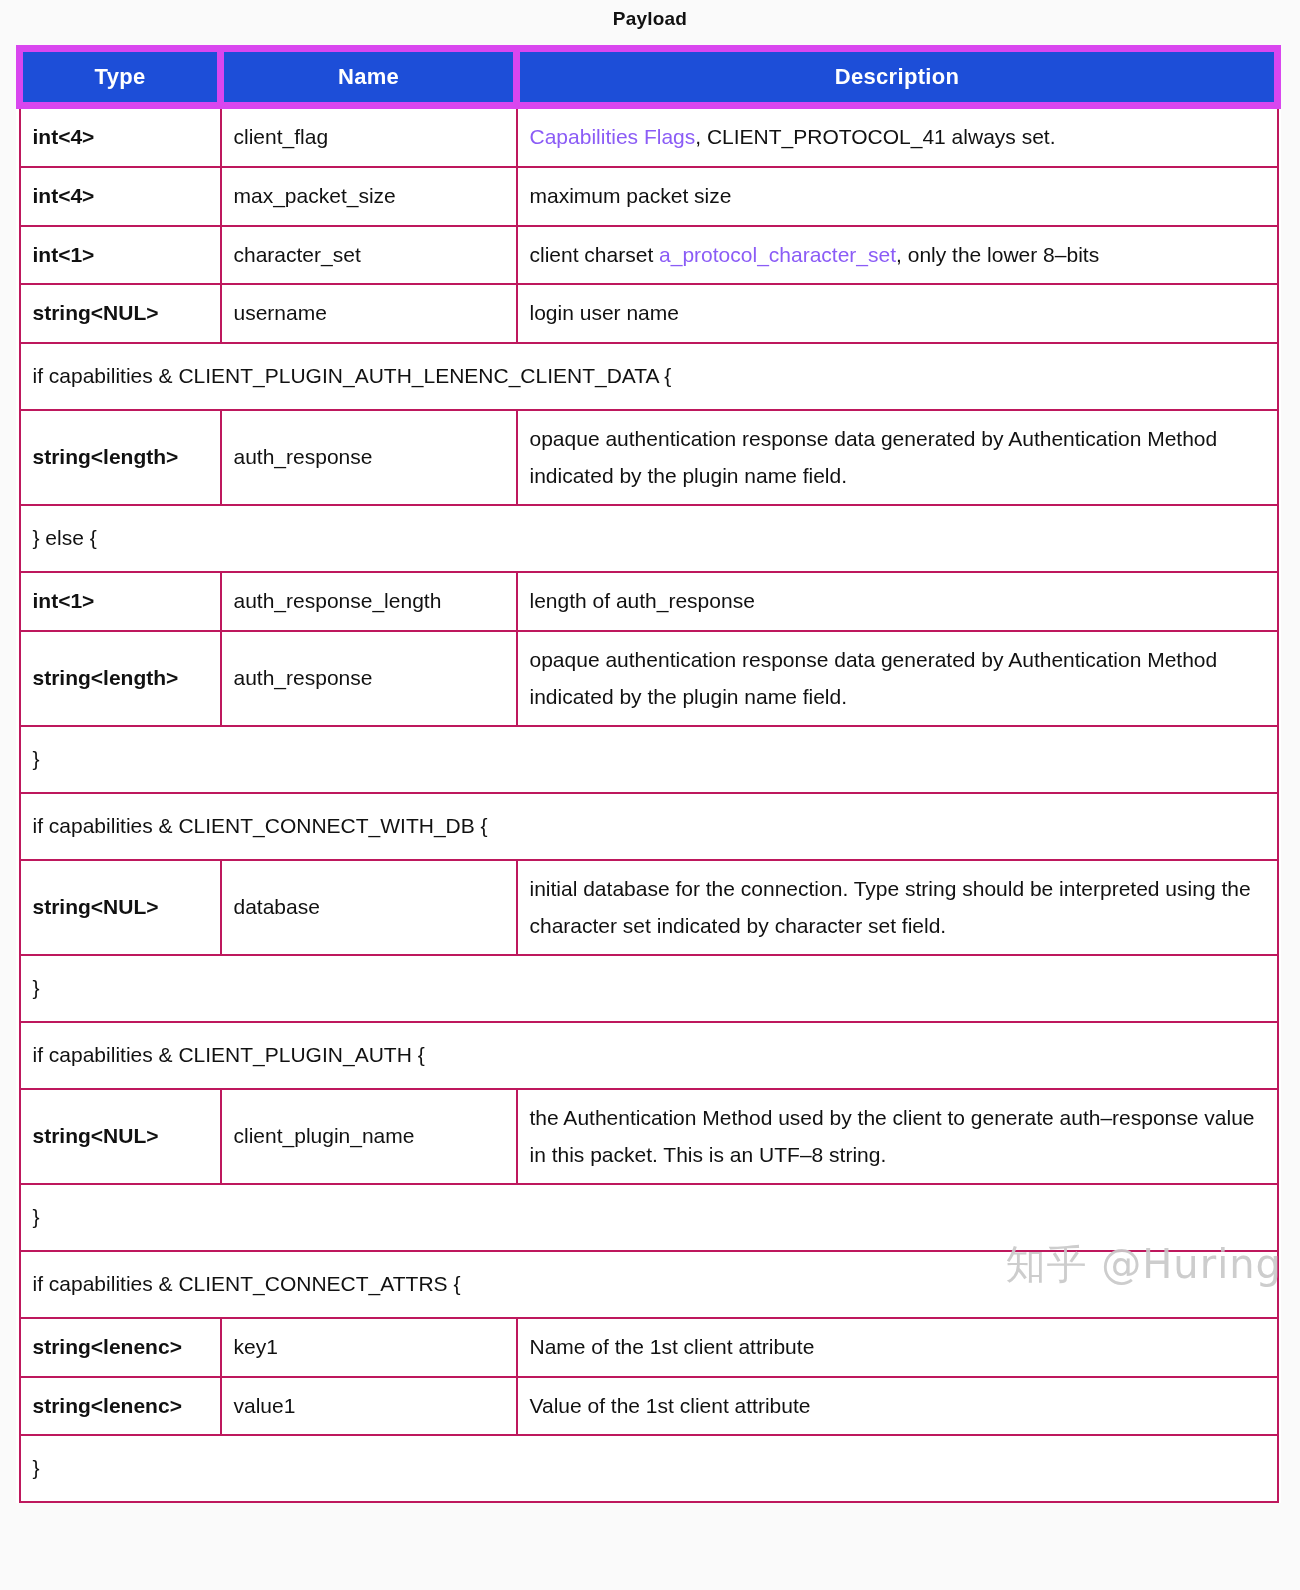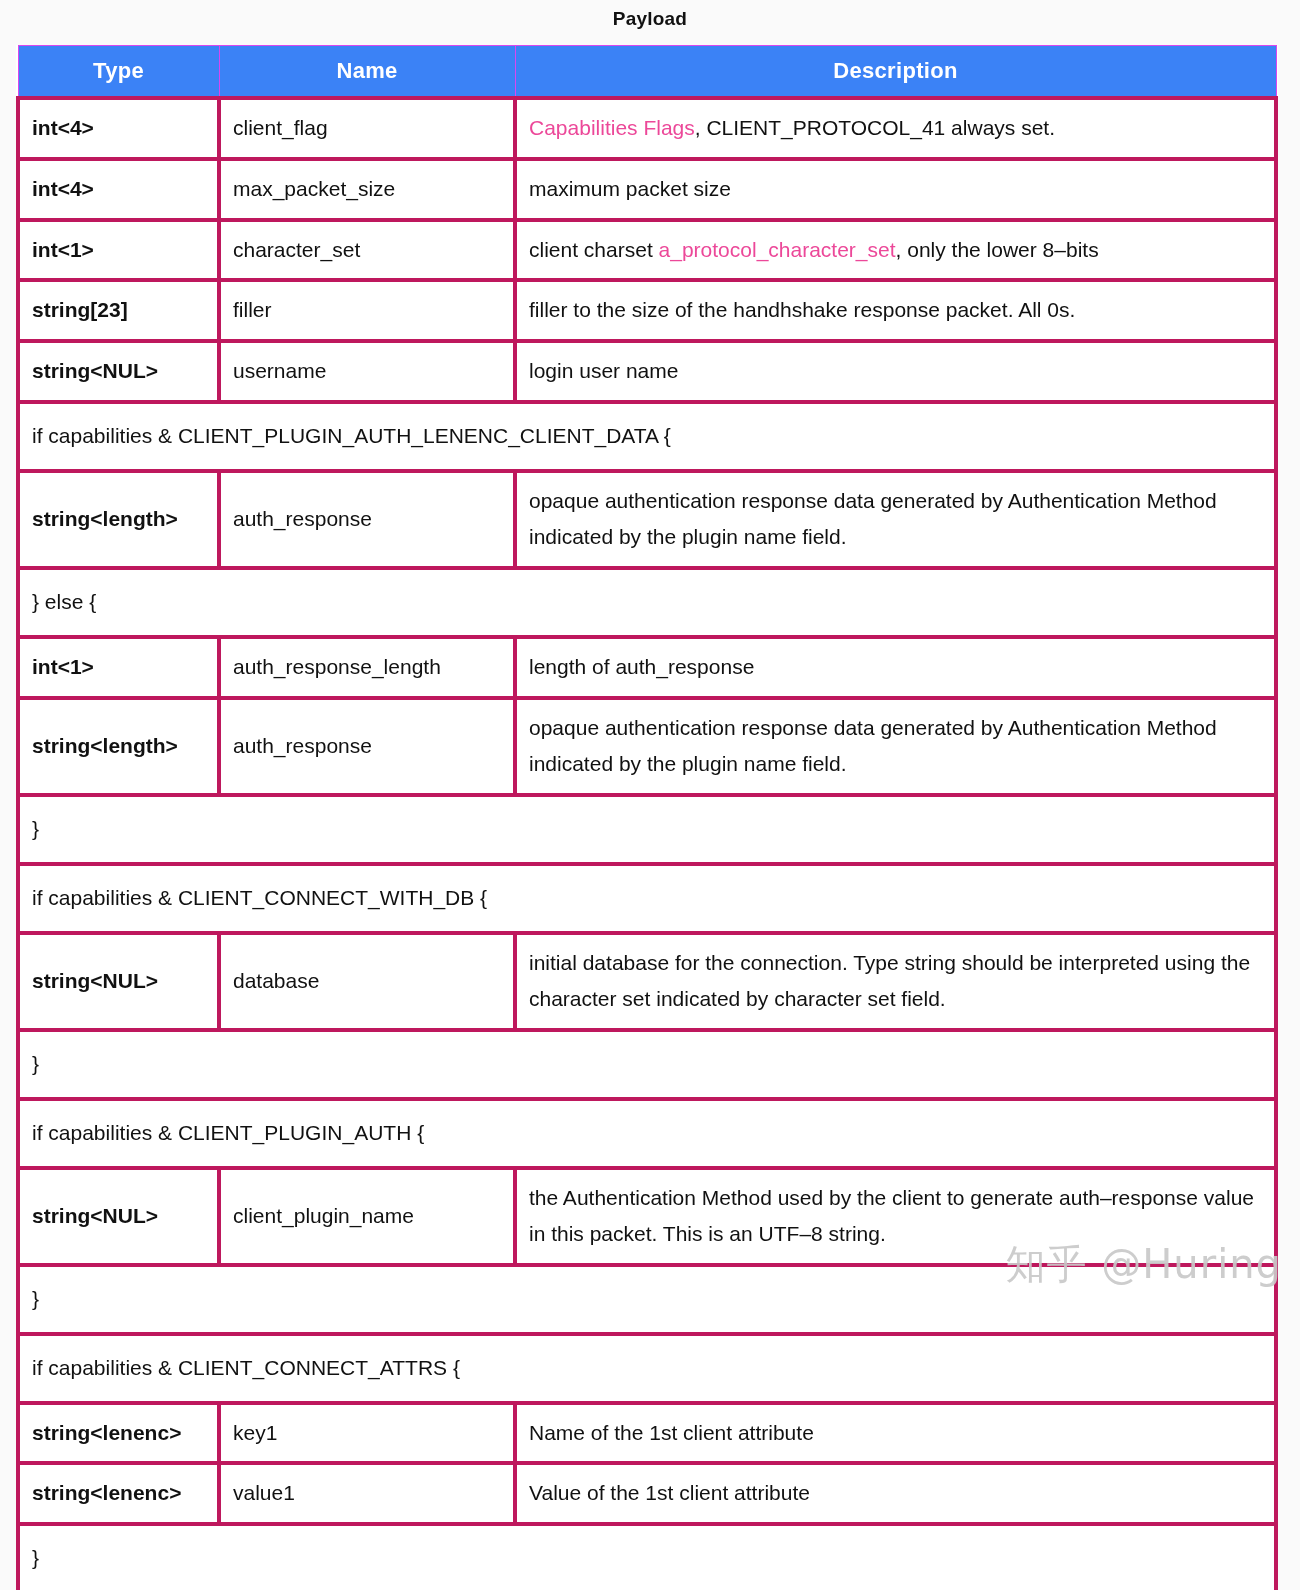--- a/index.html
+++ b/index.html
@@ -41,33 +41,33 @@
     border-collapse: collapse;
     width: 1258px;
     table-layout: fixed;
     background: #ffffff;
   }
   table.payload col.c-type   { width: 201px; }
   table.payload col.c-name   { width: 296px; }
   table.payload col.c-desc   { width: 761px; }
 
   table.payload thead th {
-    background: #3b82f6;
+    background: #1d4ed8;
     color: #ffffff;
     font-size: 22px;
     font-weight: bold;
     text-align: center;
     padding: 12px 10px;
-    border: 1px solid #d946ef;
+    border: 7px solid #d946ef;
     letter-spacing: 0.3px;
     height: 28px;
     box-sizing: border-box;
   }
   table.payload td {
-    border: 4px solid #be185d;
+    border: 2px solid #be185d;
     padding: 10px 12px;
     font-size: 21px;
     color: #111111;
     vertical-align: middle;
     line-height: 1.75;
     background: #ffffff;
     box-sizing: border-box;
   }
   td.type {
     color: #42618f;
@@ -82,21 +82,21 @@
     color: #111111;
   }
   tr.span td.spanrow {
     color: #111111;
     font-weight: normal;
     padding-top: 14px;
     padding-bottom: 14px;
     margin-left: 40px;
   }
   span.link {
-    color: #ec4899;
+    color: #8b5cf6;
   }
 
   #watermark {
     position: absolute;
     right: 18px;
     bottom: 30px;
     font-size: 40px;
     color: #c9c9c9;
     font-family: "DejaVu Sans", sans-serif;
     letter-spacing: 1px;
@@ -137,25 +137,20 @@
             <td class="type">int&lt;4&gt;</td>
             <td class="name">max_packet_size</td>
             <td class="desc">maximum packet size</td>
           </tr>
           <tr>
             <td class="type">int&lt;1&gt;</td>
             <td class="name">character_set</td>
             <td class="desc">client charset <span class="link">a_protocol_character_set</span><span>, only the lower 8–bits</span></td>
           </tr>
           <tr>
-            <td class="type">string[23]</td>
-            <td class="name">filler</td>
-            <td class="desc">filler to the size of the handhshake response packet. All 0s.</td>
-          </tr>
-          <tr>
             <td class="type">string&lt;NUL&gt;</td>
             <td class="name">username</td>
             <td class="desc">login user name</td>
           </tr>
           <tr class="span">
             <td class="spanrow" colspan="3">if capabilities &amp; CLIENT_PLUGIN_AUTH_LENENC_CLIENT_DATA {</td>
           </tr>
           <tr>
             <td class="type">string&lt;length&gt;</td>
             <td class="name">auth_response</td>

